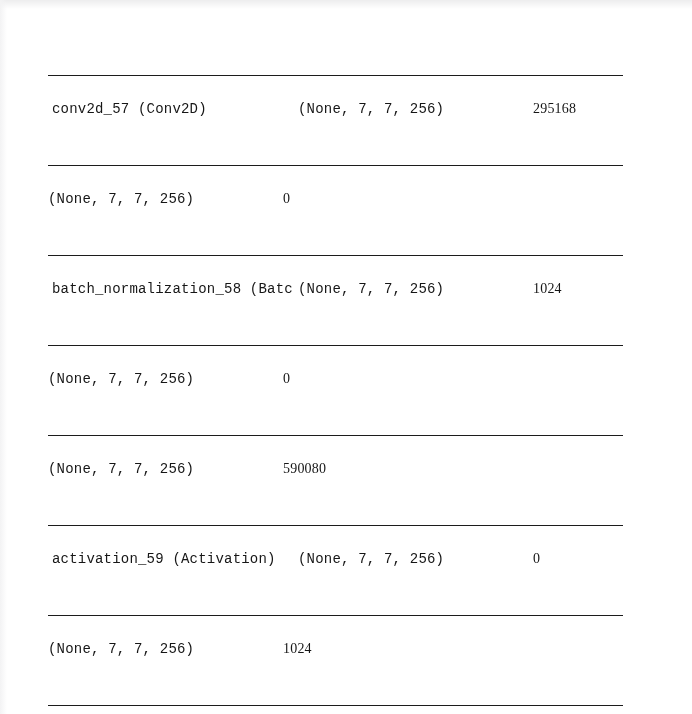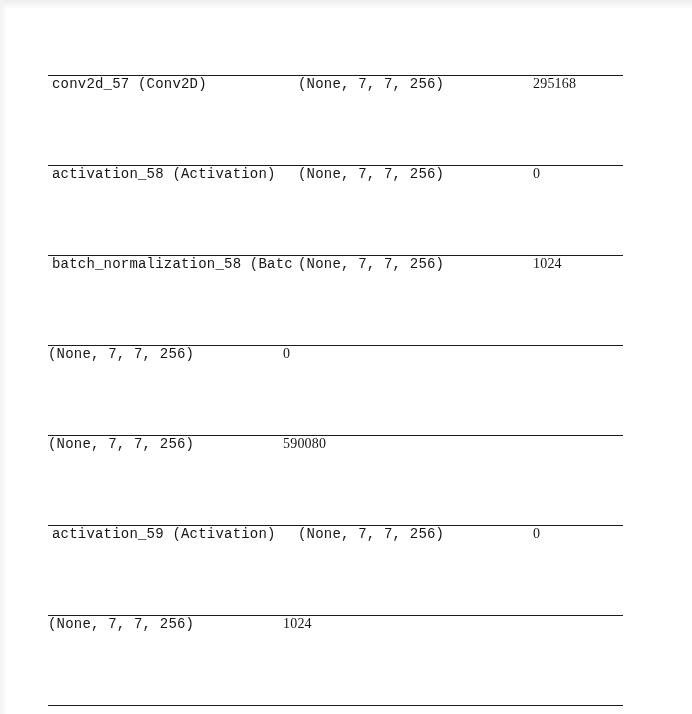--- a/index.html
+++ b/index.html
@@ -26,21 +26,21 @@
     position: absolute;
     left: 48px;
     top: 11px;
     width: 575px;
     font-size: 14px;
     letter-spacing: 0.2px;
     white-space: pre;
   }
   .row {
     display: flex;
-    align-items: flex-start;
+    align-items: flex-end;
     height: 42px;
     border-top: 1.5px solid #1c1c1c;
   }
   .col { overflow: hidden; }
   .col-layer  { width: 250px; padding-left: 4px; }
   .col-shape  { width: 235px; }
   .col-params { flex: 1; font-family: Liberation Serif, serif; }
 </style>
 </head>
 <body>
@@ -50,21 +50,20 @@
 
 <div class="summary">
   <div class="rows">
   <div class="row">
     <div class="col col-layer">conv2d_57 (Conv2D)</div>
     <div class="col col-shape">(None, 7, 7, 256)</div>
     <div class="col col-params">295168</div>
   </div>
 
   <div class="row">
-    <div class="col col-layer">activation_58 (Activation)</div>
     <div class="col col-shape">(None, 7, 7, 256)</div>
     <div class="col col-params">0</div>
   </div>
 
   <div class="row">
     <div class="col col-layer">batch_normalization_58 (Batc</div>
     <div class="col col-shape">(None, 7, 7, 256)</div>
     <div class="col col-params">1024</div>
   </div>
 

